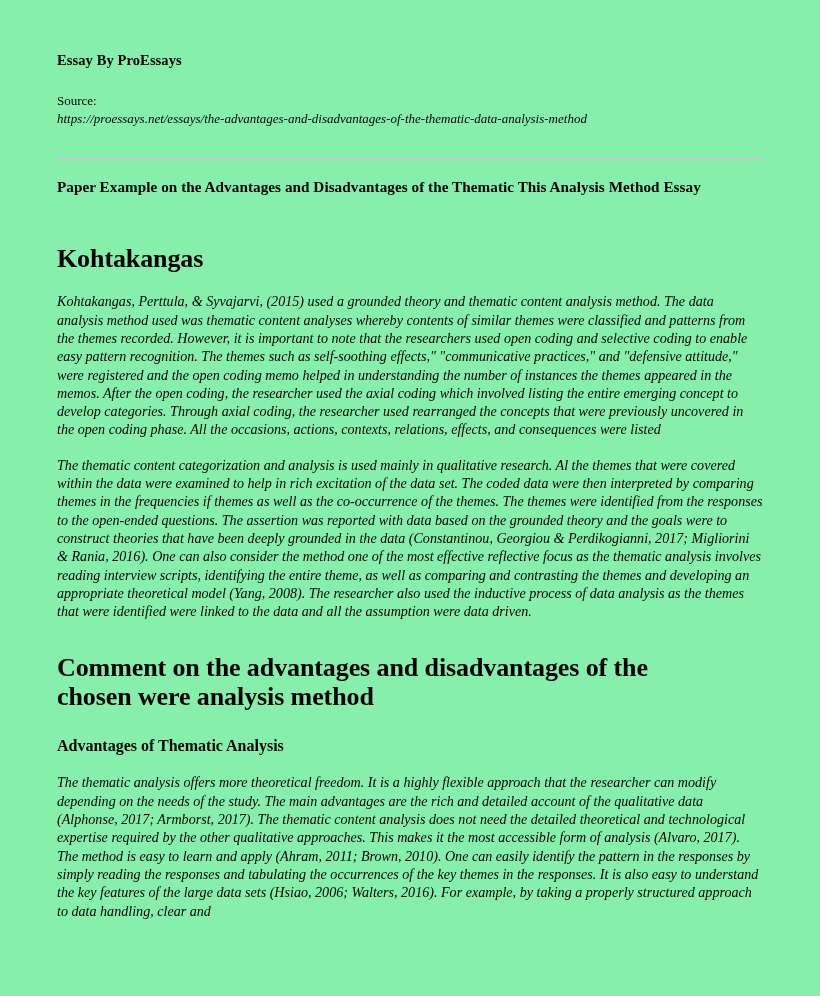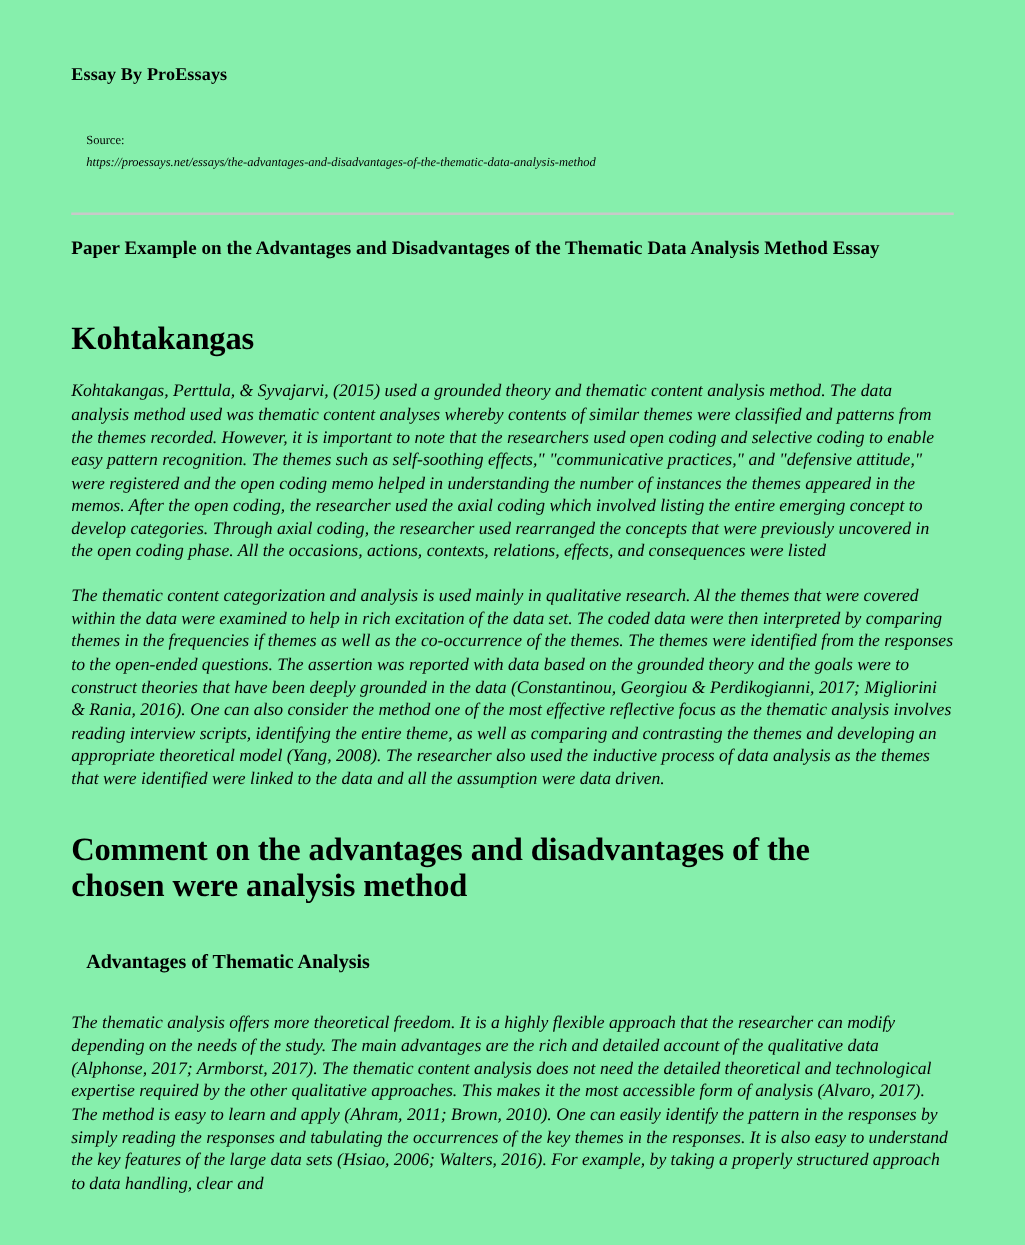--- a/index.html
+++ b/index.html
@@ -30,23 +30,23 @@
   
   .site-name {
     font-size: 14.5px;
     font-weight: bold;
     letter-spacing: 0.1px;
     margin: 0;
     padding-top: 52px;
     line-height: 1.2;
   }
   .source-block {
-    margin: 12px;
+    margin: 0;
     padding-top: 23px;
-    font-size: 10px;
+    font-size: 13px;
     line-height: 18px;
     word-break: break-all;
   }
   .source-label { display: block; }
   .source-url { display: block; font-style: italic; }
 
   
   .divider {
     margin: 0;
     border: 0;
@@ -74,21 +74,21 @@
     font-weight: bold;
     line-height: 30px;
     letter-spacing: -0.1px;
   }
   h1.doc-h1.second {
     padding-top: 33px;
     line-height: 29px;
     width: 660px;
   }
   h2.doc-h2 {
-    margin: 12px;
+    margin: 0;
     padding-top: 25px;
     font-size: 16px;
     font-weight: bold;
     line-height: 20px;
   }
 
   
   p.body-text {
     margin: 0;
     padding-top: 17px;
@@ -107,21 +107,21 @@
 
     <div class="site-name">Essay By ProEssays</div>
 
     <div class="source-block">
       <span class="source-label">Source:</span>
       <span class="source-url">https://proessays.net/essays/the-advantages-and-disadvantages-of-the-thematic-data-analysis-method</span>
     </div>
 
     <hr class="divider">
 
-    <div class="paper-title">Paper Example on the Advantages and Disadvantages of the Thematic Data Analysis Method Essay</div>
+    <div class="paper-title">Paper Example on the Advantages and Disadvantages of the Thematic This Analysis Method Essay</div>
 
     <h1 class="doc-h1">Kohtakangas</h1>
 
     <p class="body-text first-para">Kohtakangas, Perttula, &amp; Syvajarvi, (2015) used a grounded theory and thematic content analysis method. The data analysis method used was thematic content analyses whereby contents of similar themes were classified and patterns from the themes recorded. However, it is important to note that the researchers used open coding and selective coding to enable easy pattern recognition. The themes such as self-soothing effects," "communicative practices," and "defensive attitude," were registered and the open coding memo helped in understanding the number of instances the themes appeared in the memos. After the open coding, the researcher used the axial coding which involved listing the entire emerging concept to develop categories. Through axial coding, the researcher used rearranged the concepts that were previously uncovered in the open coding phase. All the occasions, actions, contexts, relations, effects, and consequences were listed</p>
 
     <p class="body-text">The thematic content categorization and analysis is used mainly in qualitative research. Al the themes that were covered within the data were examined to help in rich excitation of the data set. The coded data were then interpreted by comparing themes in the frequencies if themes as well as the co-occurrence of the themes. The themes were identified from the responses to the open-ended questions. The assertion was reported with data based on the grounded theory and the goals were to construct theories that have been deeply grounded in the data (Constantinou, Georgiou &amp; Perdikogianni, 2017; Migliorini &amp; Rania, 2016). One can also consider the method one of the most effective reflective focus as the thematic analysis involves reading interview scripts, identifying the entire theme, as well as comparing and contrasting the themes and developing an appropriate theoretical model (Yang, 2008). The researcher also used the inductive process of data analysis as the themes that were identified were linked to the data and all the assumption were data driven.</p>
 
     <h1 class="doc-h1 second">Comment on the advantages and disadvantages of the chosen were analysis method</h1>
 
     <h2 class="doc-h2">Advantages of Thematic Analysis</h2>

